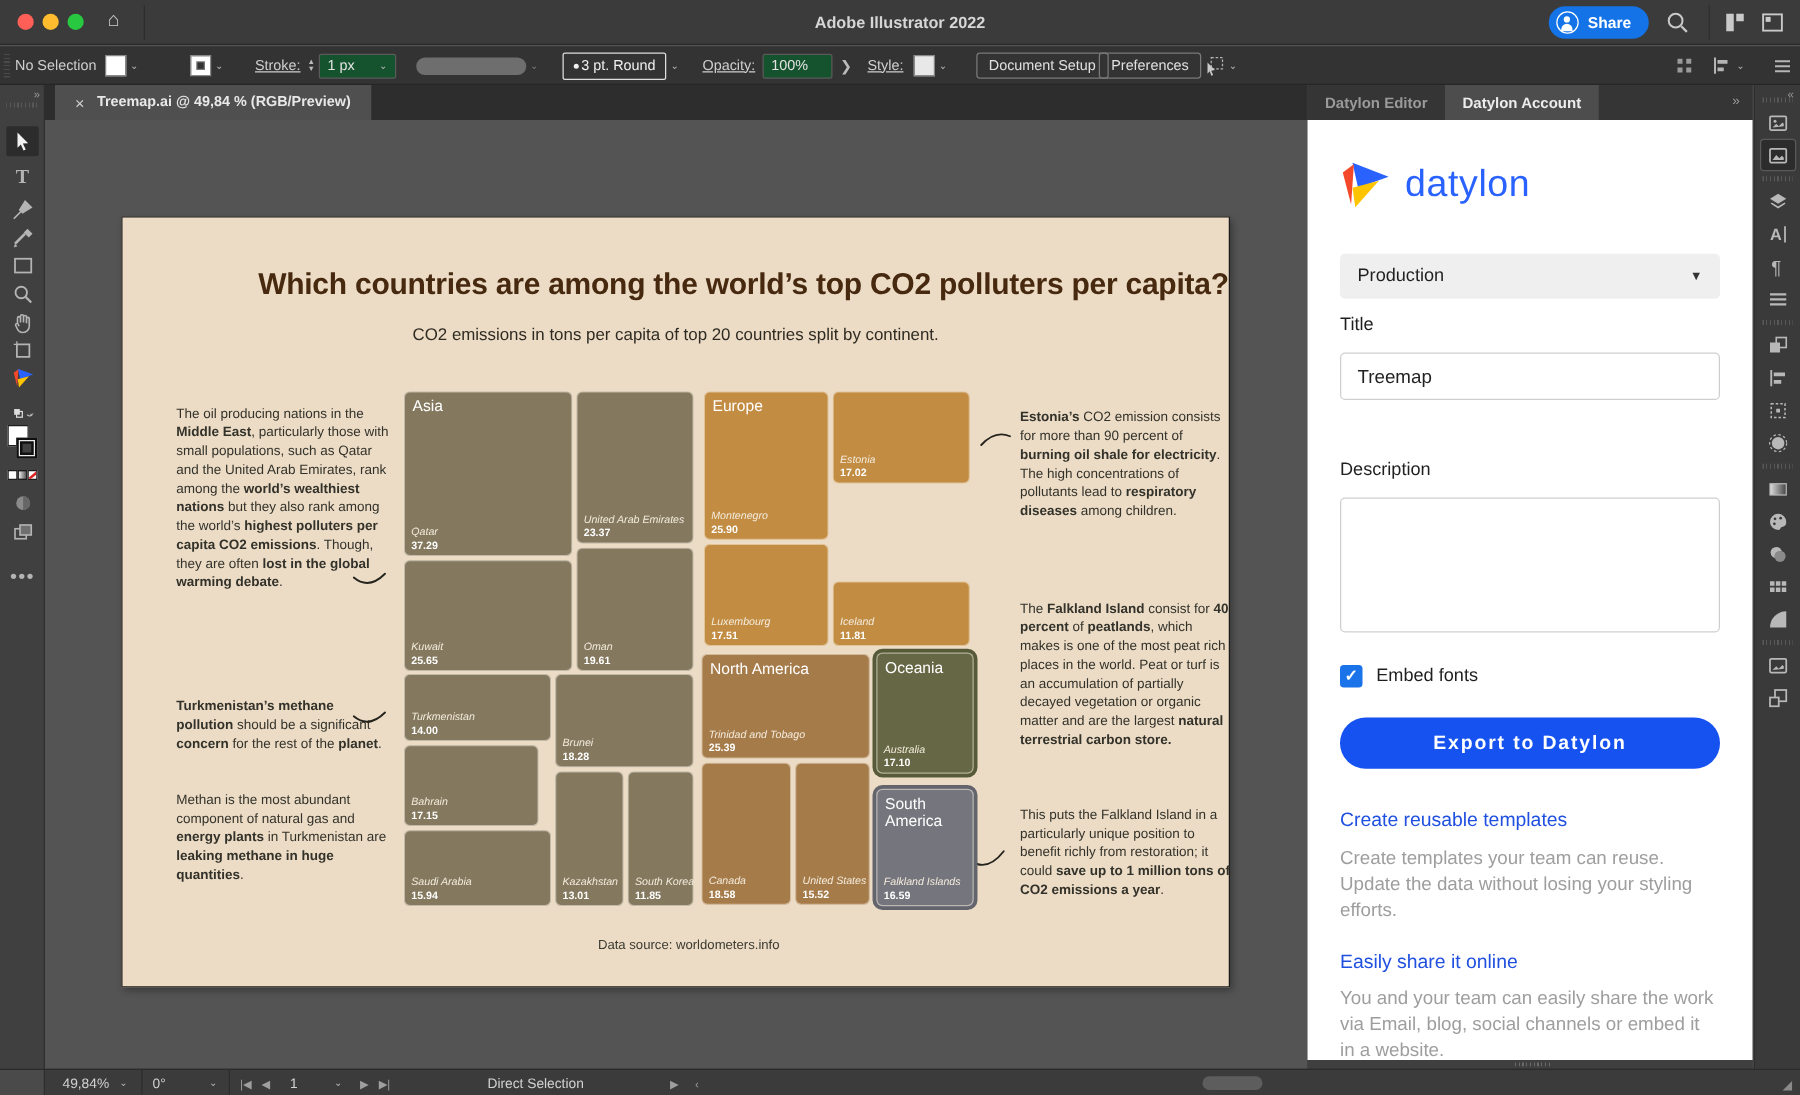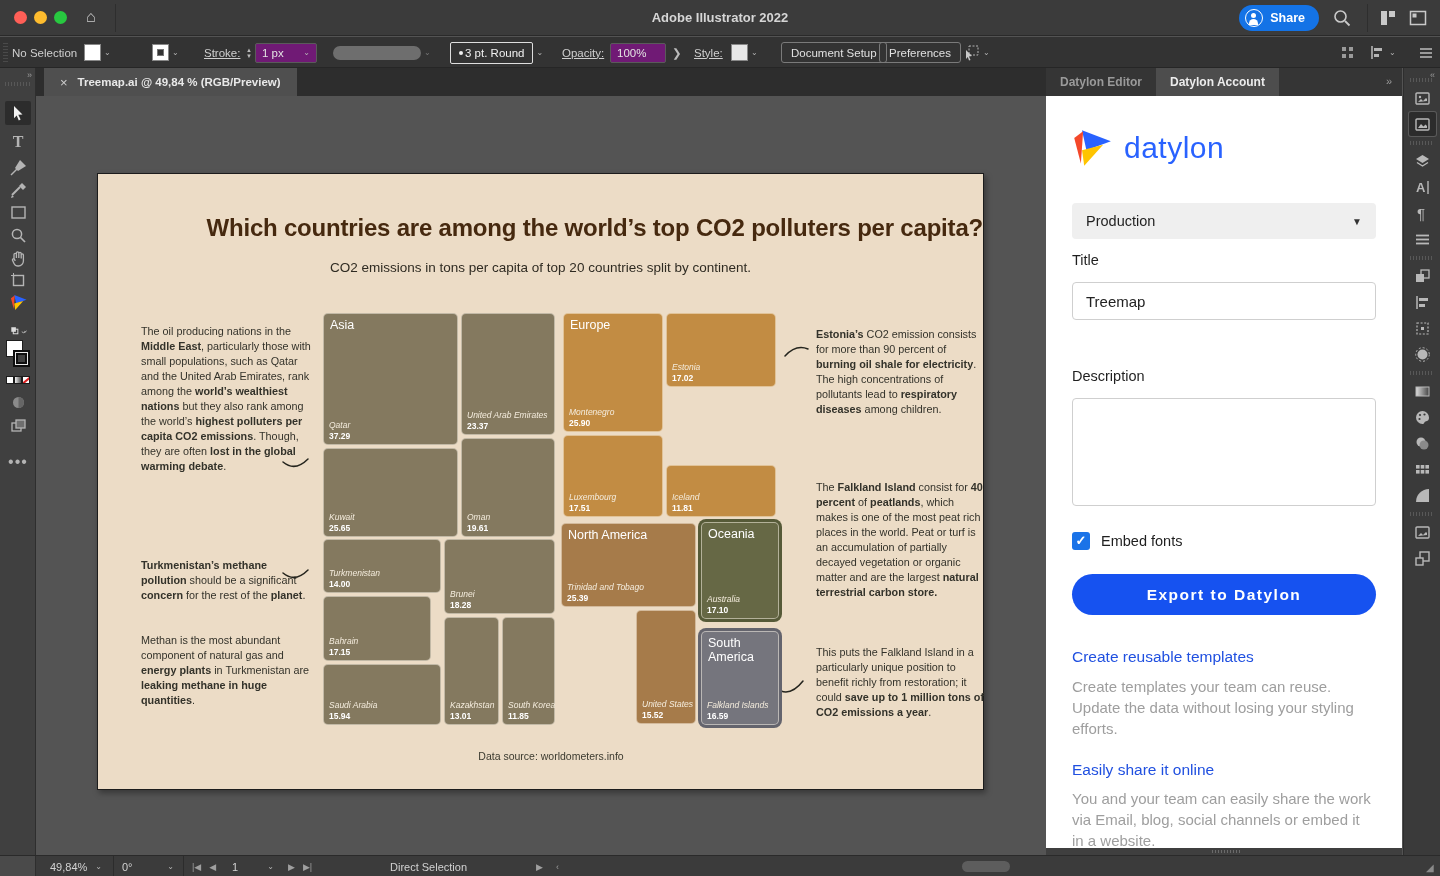--- a/index.html
+++ b/index.html
@@ -22,21 +22,21 @@
 
   
   #controlbar { position:absolute; left:0; top:37px; width:1440px; height:31px; background:#333333; border-bottom:1px solid #262626; color:#cfcfcf; font-size:11.5px; }
   #controlbar .grip { position:absolute; left:3px; top:6px; width:5px; height:19px; background:repeating-linear-gradient(0deg,#4a4a4a 0 1px,transparent 1px 3px); }
   .cb-item { position:absolute; top:0; height:31px; display:flex; align-items:center; }
   .ulink { text-decoration:underline; }
   .swatch { width:17px; height:17px; border:1px solid #888; background:#fff; }
   .swatch.stroke { background:#333; box-shadow:inset 0 0 0 4px #fff, inset 0 0 0 5px #777; }
   .swatch.style { background:#e8e8e8; }
   .mini-caret { font-size:8px; color:#b5b5b5; margin-left:3px; }
-  .cb-field { background:#701a75; border:1px solid #5a5a5a; border-radius:2px; height:20px; display:flex; align-items:center; padding:0 6px; color:#e3e3e3; }
+  .cb-field { background:#14532d; border:1px solid #5a5a5a; border-radius:2px; height:20px; display:flex; align-items:center; padding:0 6px; color:#e3e3e3; }
   .stepper { display:flex; flex-direction:column; font-size:6px; color:#bbb; line-height:6px; margin-right:3px; }
   .brushbar { width:88px; height:14px; background:#6e6e6e; border-radius:7px; }
   .brushsel { border:1.5px solid #dedede; border-radius:2px; height:22px; display:flex; align-items:center; padding:0 8px; gap:2px; color:#f0f0f0; }
   .dot3 { width:4px; height:4px; border-radius:50%; background:#f0f0f0; }
   .cb-btn { border:1px solid #7a7a7a; border-radius:3px; height:21px; display:flex; align-items:center; padding:0 9px; color:#e0e0e0; }
 
   
   #tabbar { position:absolute; left:36px; top:68px; width:1010px; height:28px; background:#2d2d2d; }
   #doc-tab { position:absolute; left:8px; top:0; height:28px; background:#4f4f4f; display:flex; align-items:center; padding:0 16px; gap:10px; color:#e8e8e8; font-size:11.5px; font-weight:bold; }
   #doc-tab .x { color:#cfcfcf; font-weight:normal; font-size:13px; }
@@ -417,20 +417,24 @@
           </div>
         <div class="cell c-europe" style="left:345px;top:154px;width:110px;height:52px">
             <span class="cname">Iceland</span>
             <span class="cval">11.81</span>
           </div>
 
         <div class="cell c-na" style="left:240px;top:212px;width:135px;height:84px">
             <span class="cname">Trinidad and Tobago</span>
             <span class="cval">25.39</span>
           </div>
+        <div class="cell c-na" style="left:240px;top:299px;width:72px;height:114px">
+            <span class="cname">Canada</span>
+            <span class="cval">18.58</span>
+          </div>
         <div class="cell c-na" style="left:315px;top:299px;width:60px;height:114px">
             <span class="cname">United States</span>
             <span class="cval">15.52</span>
           </div>
 
         <div class="cell c-oc" style="left:380px;top:211px;width:78px;height:97px">
             <span class="cname">Australia</span>
             <span class="cval">17.10</span>
           </div>
         <div class="cell c-sa" style="left:380px;top:320px;width:78px;height:94px">

